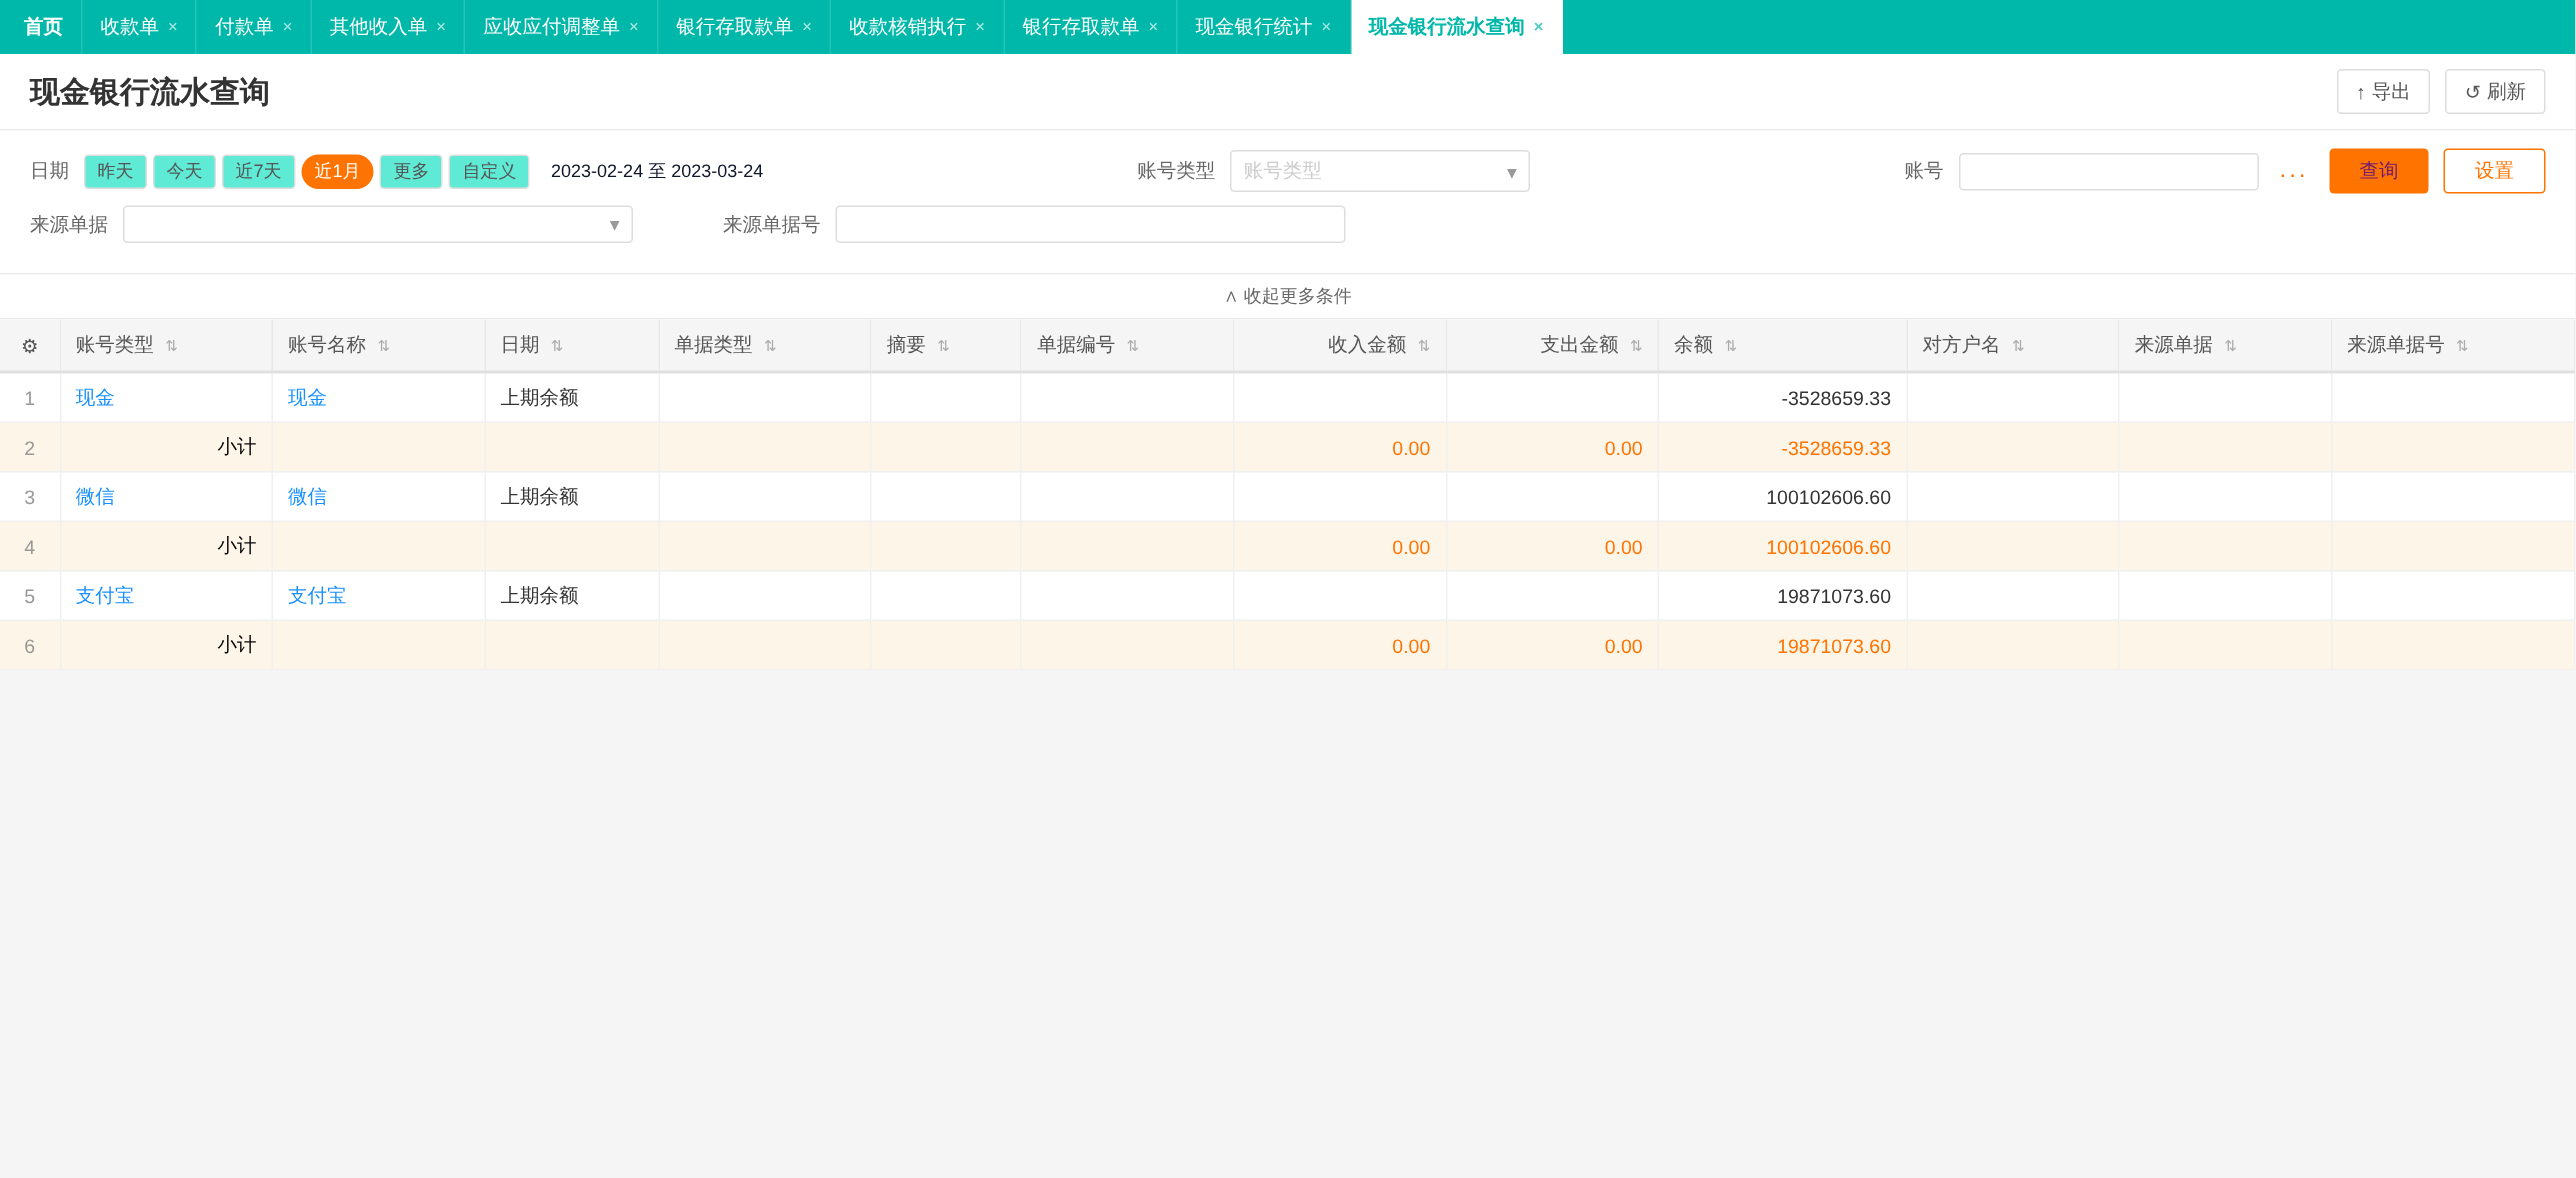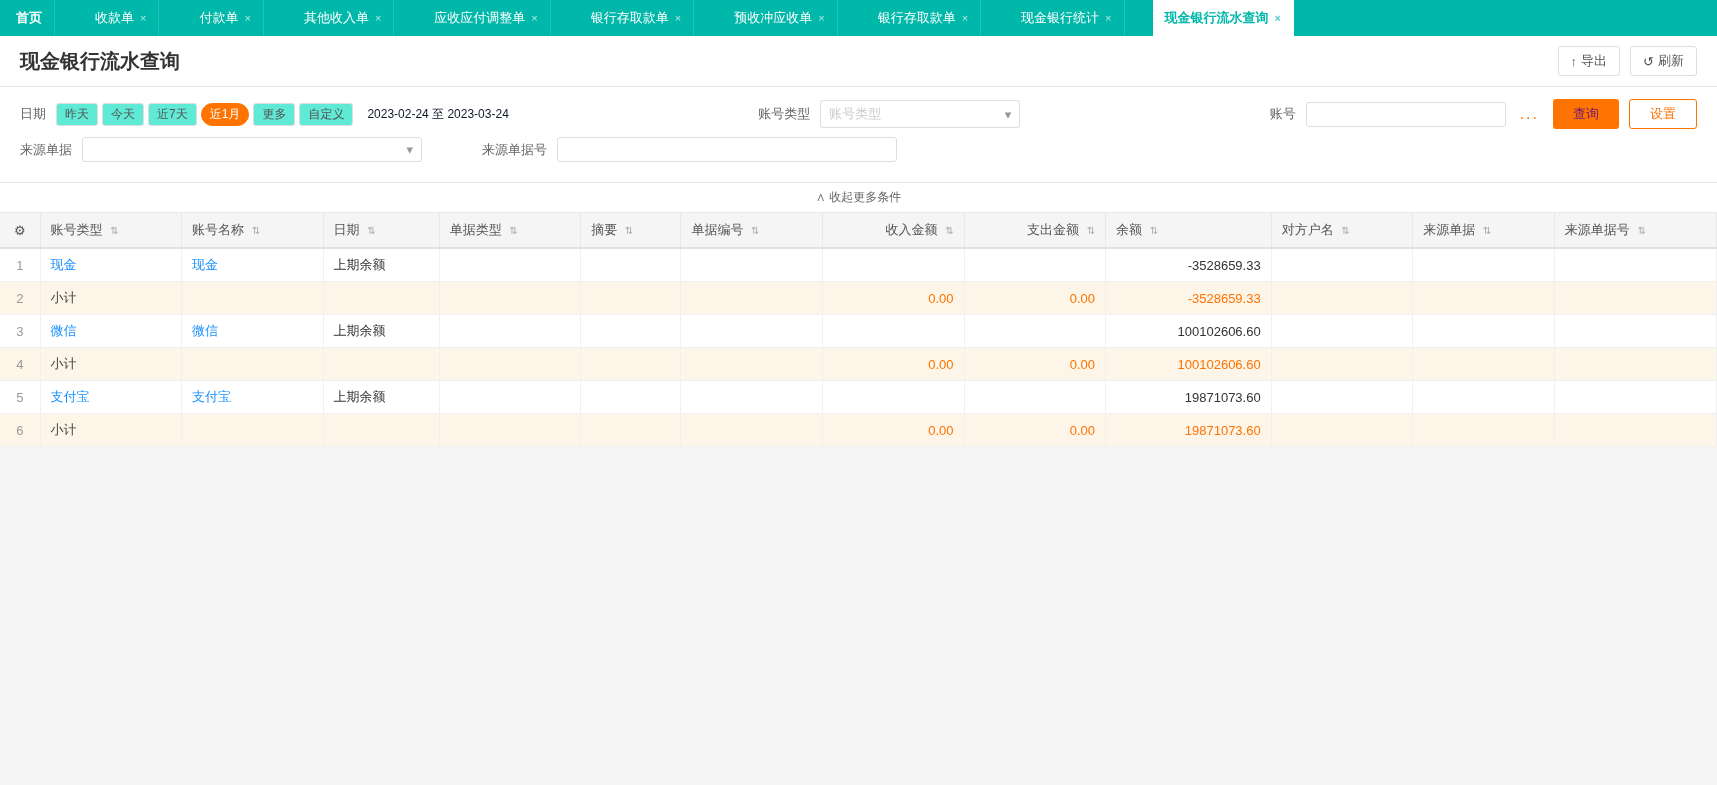--- a/index.html
+++ b/index.html
@@ -6,21 +6,20 @@
     body { background: #f5f5f5; font-size: 13px; color: #333; }
 
     
     .top-nav {
       background: #00b8a9;
       display: flex;
       align-items: center;
       height: 36px;
       padding: 12px 4px;
       overflow: hidden;
-      gap: 28px;
     }
     .nav-item {
       color: #fff;
       padding: 0 12px;
       height: 36px;
       display: flex;
       align-items: center;
       cursor: pointer;
       white-space: nowrap;
       font-size: 13px;
@@ -210,21 +209,22 @@
       padding: 7px 10px;
       white-space: nowrap;
       border-right: 1px solid #f0f0f0;
     }
     tbody td.row-num {
       color: #999;
       text-align: center;
       width: 40px;
     }
     tbody td.subtotal-label {
-      color: #404040;
+      color: #000000;
+      text-align: right;
     }
     tbody td.amount {
       text-align: right;
     }
     .col-balance { text-align: right; }
 
     .account-type-link { color: #1890ff; cursor: pointer; }
   </style>
 </head>
 <body>
@@ -247,21 +247,21 @@
   </div>
   <div class="nav-item">
     <span>应收应付调整单</span>
     <span class="close-icon">×</span>
   </div>
   <div class="nav-item">
     <span>银行存取款单</span>
     <span class="close-icon">×</span>
   </div>
   <div class="nav-item">
-    <span>预收冲应收单</span>
+    <span>收款核销执行</span>
     <span class="close-icon">×</span>
   </div>
   <div class="nav-item">
     <span>银行存取款单</span>
     <span class="close-icon">×</span>
   </div>
   <div class="nav-item">
     <span>现金银行统计</span>
     <span class="close-icon">×</span>
   </div>

